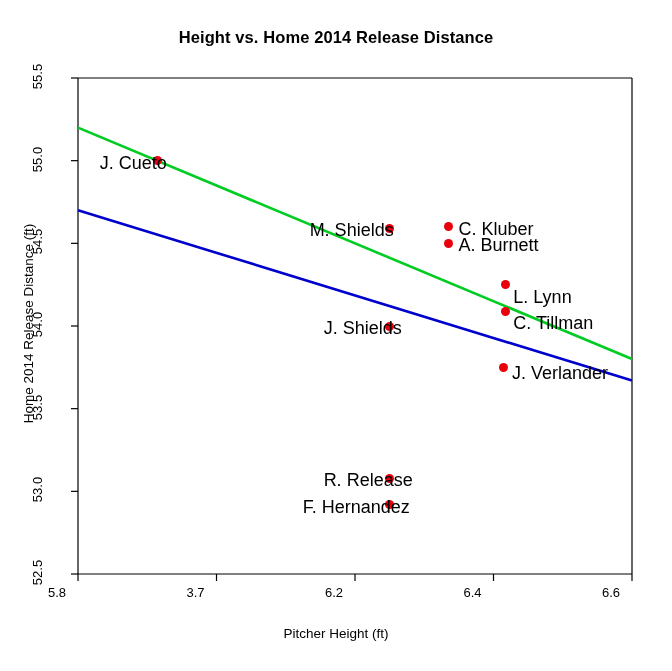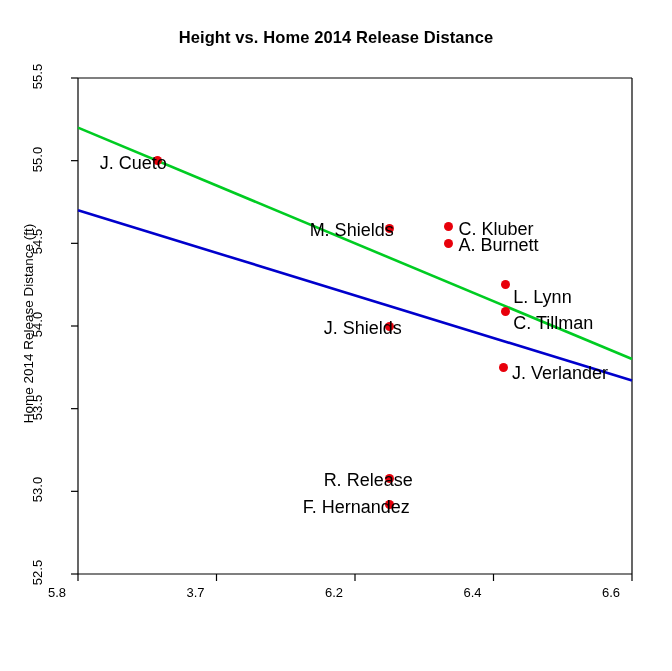--- a/index.html
+++ b/index.html
@@ -150,15 +150,16 @@
       <div class="data-point" style="left: 385.125px; top: 321.5px; background: rgb(232, 0, 11);"></div>
       <div class="point-label" style="left: 323.625px; top: 318px;">J. Shields</div>
       <div class="data-point" style="left: 499.387px; top: 362.833px; background: rgb(232, 0, 11);"></div>
       <div class="point-label" style="left: 511.887px; top: 363px; text-align: center;">J. Verlander</div>
       <div class="data-point" style="left: 385.125px; top: 473.607px; background: rgb(232, 0, 11);"></div>
       <div class="point-label" style="left: 323.625px; top: 470.107px;">R. Release</div>
       <div class="data-point" style="left: 385.125px; top: 500.06px; background: rgb(232, 0, 11);"></div>
       <div class="point-label" style="left: 302.625px; top: 496.56px; text-align: right;">F. Hernandez</div>
     </div>
 
+  <div id="x-axis-title">Pitcher Height (ft)</div>
   <div id="y-axis-title">Home 2014 Release Distance (ft)</div>
 
 </div>
 
 </body></html>

